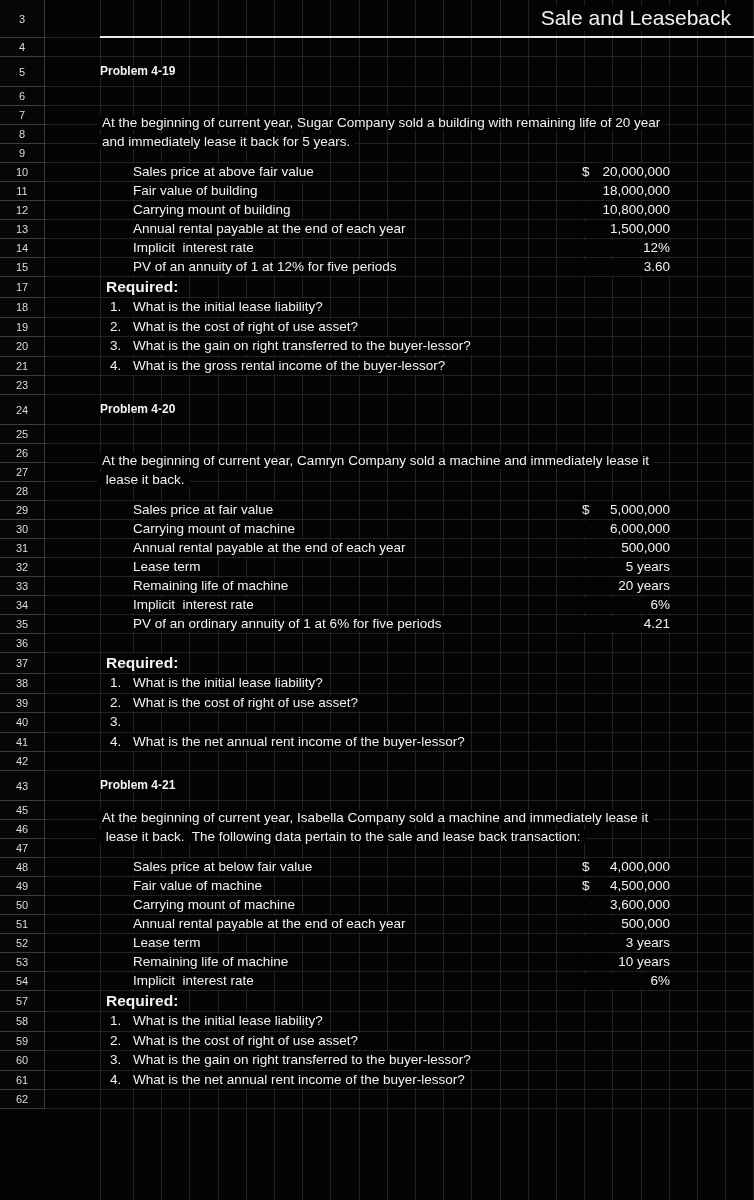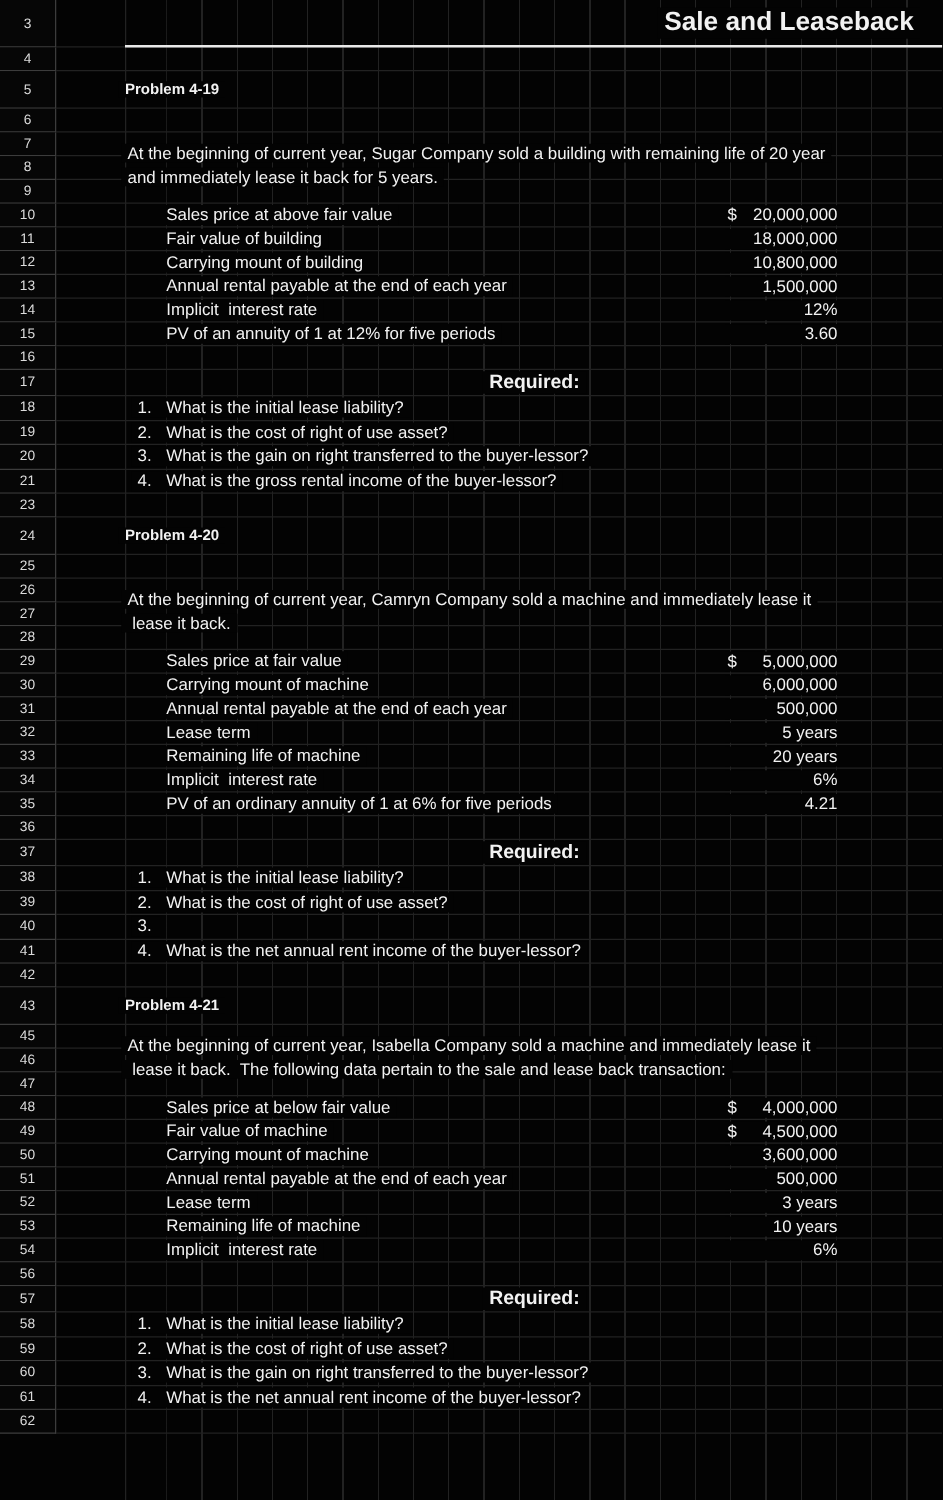--- a/index.html
+++ b/index.html
@@ -31,26 +31,26 @@
     font-size:11px; color:#dcdcdc; background:#060606;
   }
   .cells {
     flex:1; position:relative; display:flex; align-items:center;
     border-bottom:1px solid var(--grid,#202020);
     font-size:13.5px; line-height:1.15;
   }
   .txt { background:var(--background,#030303); padding:0 5px; white-space:pre; }
 
   
-  .t-title .cells { justify-content:flex-end; padding-right:18px; font-size:21px; font-weight:bold; }
+  .t-title .cells { justify-content:flex-end; padding-right:18px; font-size:21px; font-weight:normal; }
   .t-title .cells::after { content:""; position:absolute; left:55px; right:0; bottom:-1px; height:2px;
                            background:var(--title_rule,#eaeaea); }
   .t-heading .cells  { padding-left:50px; font-size:12px; font-weight:bold; }
   .t-para .cells     { padding-left:52px;margin-top:15px; }
-  .t-required .cells { padding-left:56px; font-size:15.5px; font-weight:bold;justify-content:center; }
+  .t-required .cells { padding-left:56px; font-size:15.5px; font-weight:bold; }
   .t-item .cells     { padding-left:83px; }
   .t-question .cells { padding-left:60px; }
   .qnum { display:inline-block; width:23px; background:var(--background,#030303); padding-left:5px; white-space:pre; }
 
   .val {
     position:absolute; right:82px; top:50%; transform:translateY(-50%);
     width:92px; display:flex; justify-content:space-between;
     background:var(--background,#030303); padding:0 2px;
   }
   .val .num { margin-left:auto; }
@@ -148,24 +148,20 @@
       </div>
       <div class="row t-item">
         <div class="gutter">15</div>
         <div class="cells">
           <span class="txt">PV of an annuity of 1 at 12% for five periods</span>
           <span class="val">
             <span class="num">3.60</span>
           </span>
         </div>
       </div>
-      <div class="row t-blank">
-        <div class="gutter">16</div>
-        <div class="cells"></div>
-      </div>
       <div class="row t-required">
         <div class="gutter">17</div>
         <div class="cells">
           <span class="txt">Required:</span>
         </div>
       </div>
       <div class="row t-question">
         <div class="gutter">18</div>
         <div class="cells">
           <span class="qnum">1.</span>
@@ -408,24 +404,20 @@
       </div>
       <div class="row t-item">
         <div class="gutter">54</div>
         <div class="cells">
           <span class="txt">Implicit  interest rate</span>
           <span class="val">
             <span class="num">6%</span>
           </span>
         </div>
       </div>
-      <div class="row t-blank">
-        <div class="gutter">56</div>
-        <div class="cells"></div>
-      </div>
       <div class="row t-required">
         <div class="gutter">57</div>
         <div class="cells">
           <span class="txt">Required:</span>
         </div>
       </div>
       <div class="row t-question">
         <div class="gutter">58</div>
         <div class="cells">
           <span class="qnum">1.</span>

